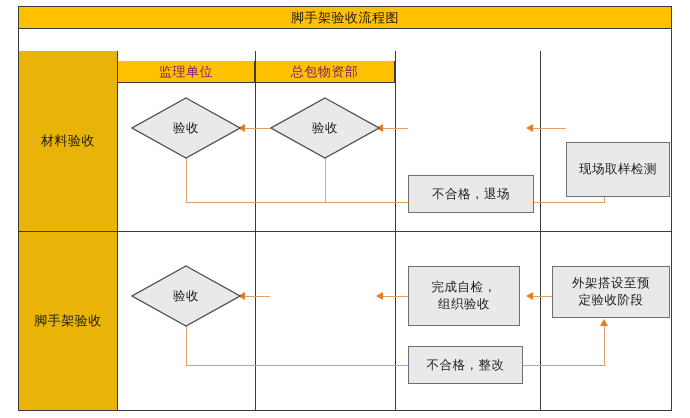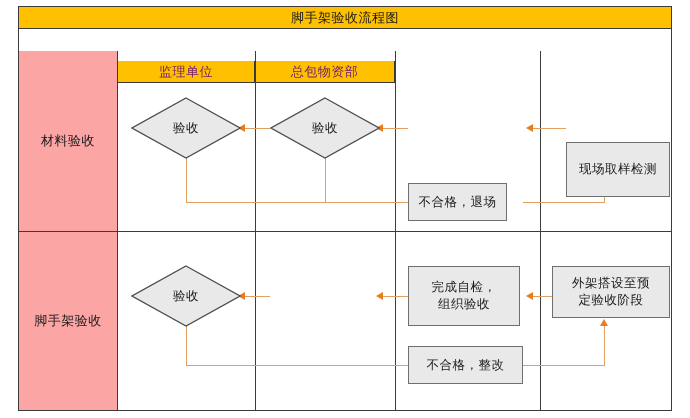--- a/index.html
+++ b/index.html
@@ -62,21 +62,21 @@
     letter-spacing: 0.5px;
     margin-top: 32px;
   }
   .col-head.last { border-right: none; }
 
   
   .key-cell {
     position: absolute;
     left: 19px;
     width: 99px;
-    background: #fca5a5;
+    background: #eab308;
     box-sizing: border-box;
     border-right: 1px solid #3b3b3b;
     border-bottom: 1px solid #3b3b3b;
     display: flex;
     align-items: center;
     justify-content: center;
     font-size: 13px;
     color: #1a1a1a;
     letter-spacing: 0.5px;
   }
@@ -208,21 +208,21 @@
       <polygon points="55,1 109,31 55,61 1,31" fill="#E9E9E9" stroke="#4a4a4a" stroke-width="1.2"></polygon>
     </svg>
     <div class="diamond-label">验收</div>
   </div>
 
 
   <div class="proc" style="left:566px;top:101px;width:104px;height:55px;margin-top:41px;">
     <span>现场取样检测</span>
   </div>
 
-  <div class="proc" style="left:408px;top:183px;width:99px;height:38px;">
+  <div class="proc" style="left:408px;top:175px;width:126px;height:38px;">
     <span>不合格，退场</span>
   </div>
 
   <div class="hline" style="left:532px;top:296px;width:34px;"></div>
   <div class="arrow-left" style="left:526px;top:292px;"></div>
 
   <div class="hline" style="left:382px;top:296px;width:26px;"></div>
   <div class="arrow-left" style="left:376px;top:292px;"></div>
 
   <div class="hline" style="left:244px;top:296px;width:26px;"></div>

